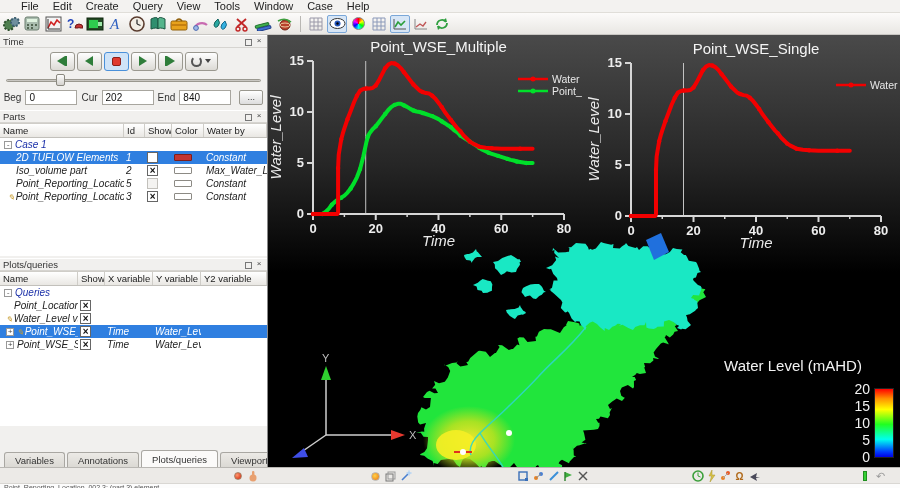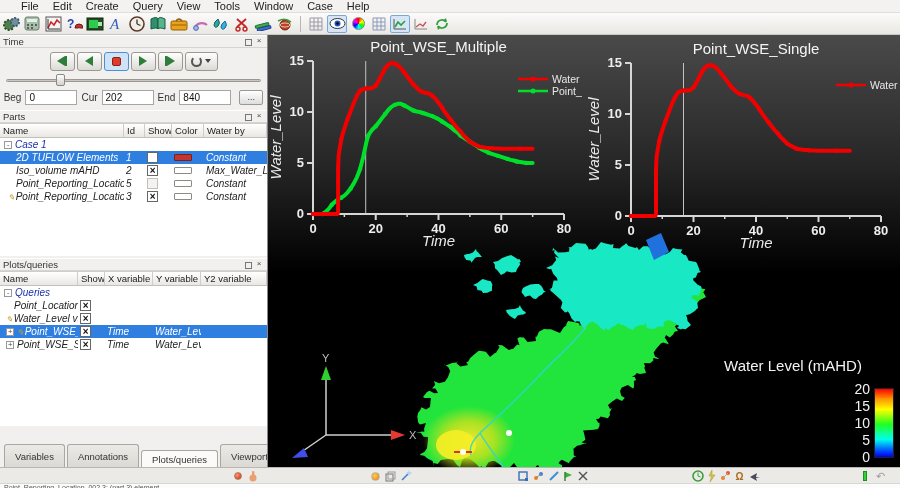--- a/index.html
+++ b/index.html
@@ -73,21 +73,21 @@
   .swatch.red { background:#c23531; border-color:#7c1d1a; }
   .pencil { font-size:8px; color:#c79b2e; margin-right:1px; }
 
   
   .pc-name{width:124px;} .pc-id{width:21px;} .pc-show{width:27px;} .pc-color{width:32px;} .pc-by{width:63px;border-right:none;}
   
   .qc-name{width:78px;} .qc-show{width:27px;} .qc-x{width:48px;} .qc-y{width:48px;} .qc-y2{width:66px;border-right:none;}
 
   
   #tabs { position:absolute; left:0; top:415px; width:267px; height:17px; display:flex; align-items:flex-end; padding-left:4px; }
-  .tab { height:23px; padding:0 10px; font-size:9.5px; color:#333; background:linear-gradient(180deg,#eceae6,#dbd9d4);
+  .tab { height:15px; padding:0 10px; font-size:9.5px; color:#333; background:linear-gradient(180deg,#eceae6,#dbd9d4);
          border:1px solid #a9a7a2; border-bottom:none; border-radius:3px 3px 0 0; margin-right:2px;
          display:flex; align-items:center; }
   .tab.active { background:#fbfaf9; height:17px; }
   #tabs-underline { position:absolute; left:0; top:432px; width:267px; height:1px; background:#a9a7a2; }
 
   
   #viewport { position:absolute; left:267px; top:35px; width:633px; height:432px;
               background:linear-gradient(180deg,#4a4a4a 0%, #262626 30%, #000 55%); border-left:1px solid #888; }
   .chart { position:absolute; }
   #legend-title { position:absolute; left:430px; top:322px; width:190px; text-align:center;
@@ -332,21 +332,21 @@
         <span class="c" style="padding-left:2px"><span class="expander">-</span><span class="grp">Case 1</span></span>
       </div>
       <div class="trow sel">
         <span class="c pc-name" style="padding-left:16px">2D TUFLOW Elements</span>
         <span class="c pc-id">1</span>
         <span class="c pc-show"><span class="cb off">×</span></span>
         <span class="c pc-color"><span class="swatch red"></span></span>
         <span class="c pc-by">Constant</span>
       </div>
       <div class="trow">
-        <span class="c pc-name" style="padding-left:16px">Iso_volume mAHD</span>
+        <span class="c pc-name" style="padding-left:16px">Iso_volume part</span>
         <span class="c pc-id">2</span>
         <span class="c pc-show"><span class="cb">×</span></span>
         <span class="c pc-color"><span class="swatch"></span></span>
         <span class="c pc-by">Max_Water_Leve</span>
       </div>
       <div class="trow">
         <span class="c pc-name" style="padding-left:16px">Point_Reporting_Location_001</span>
         <span class="c pc-id">5</span>
         <span class="c pc-show"><span class="cb dim">×</span></span>
         <span class="c pc-color"><span class="swatch"></span></span>

